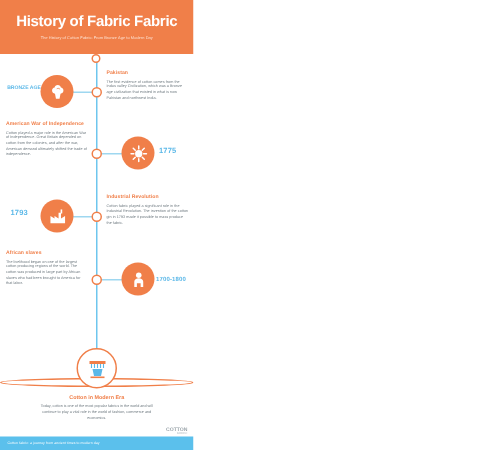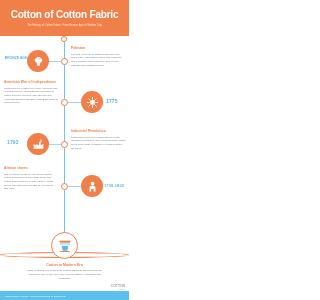--- a/index.html
+++ b/index.html
@@ -185,21 +185,21 @@
     font-size: 2px;
     line-height: 2.6px;
   }
 </style>
 </head>
 <body>
 
 <div class="page">
 
   <div class="header">
-    <div class="header-title">Cotton of Cotton Fabric</div>
+    <div class="header-title">History of Fabric Fabric</div>
     <div class="header-sub">The History of Cotton Fabric: From Bronze Age to Modern Day</div>
   </div>
 
   <div class="timeline">
 
     <div class="spine"></div>
     <div class="cap top"></div>
     <div class="cap bottom"></div>
 
     <div class="node" style="top:22px;"></div>

